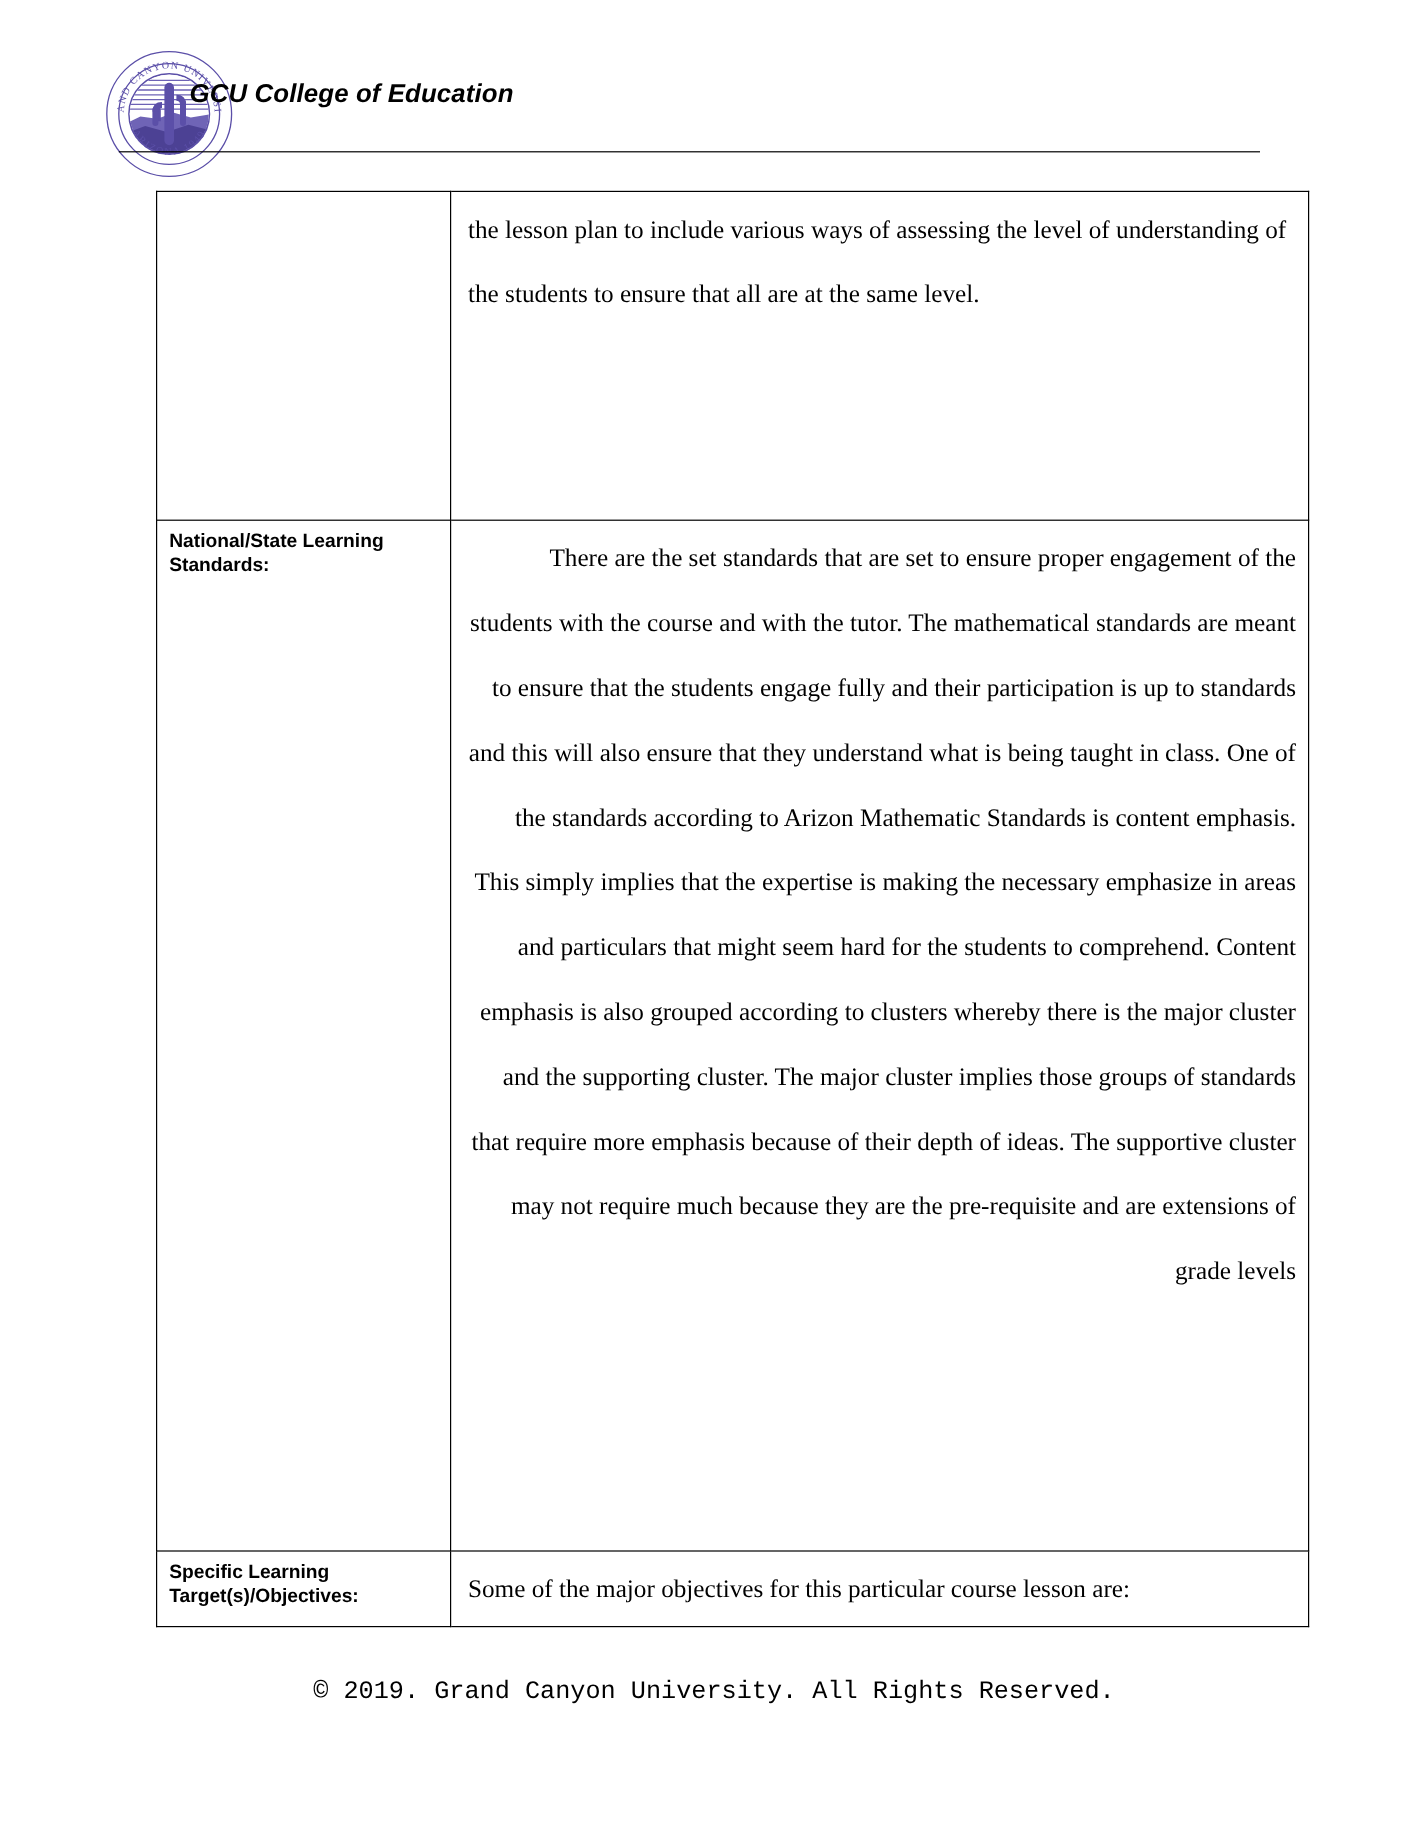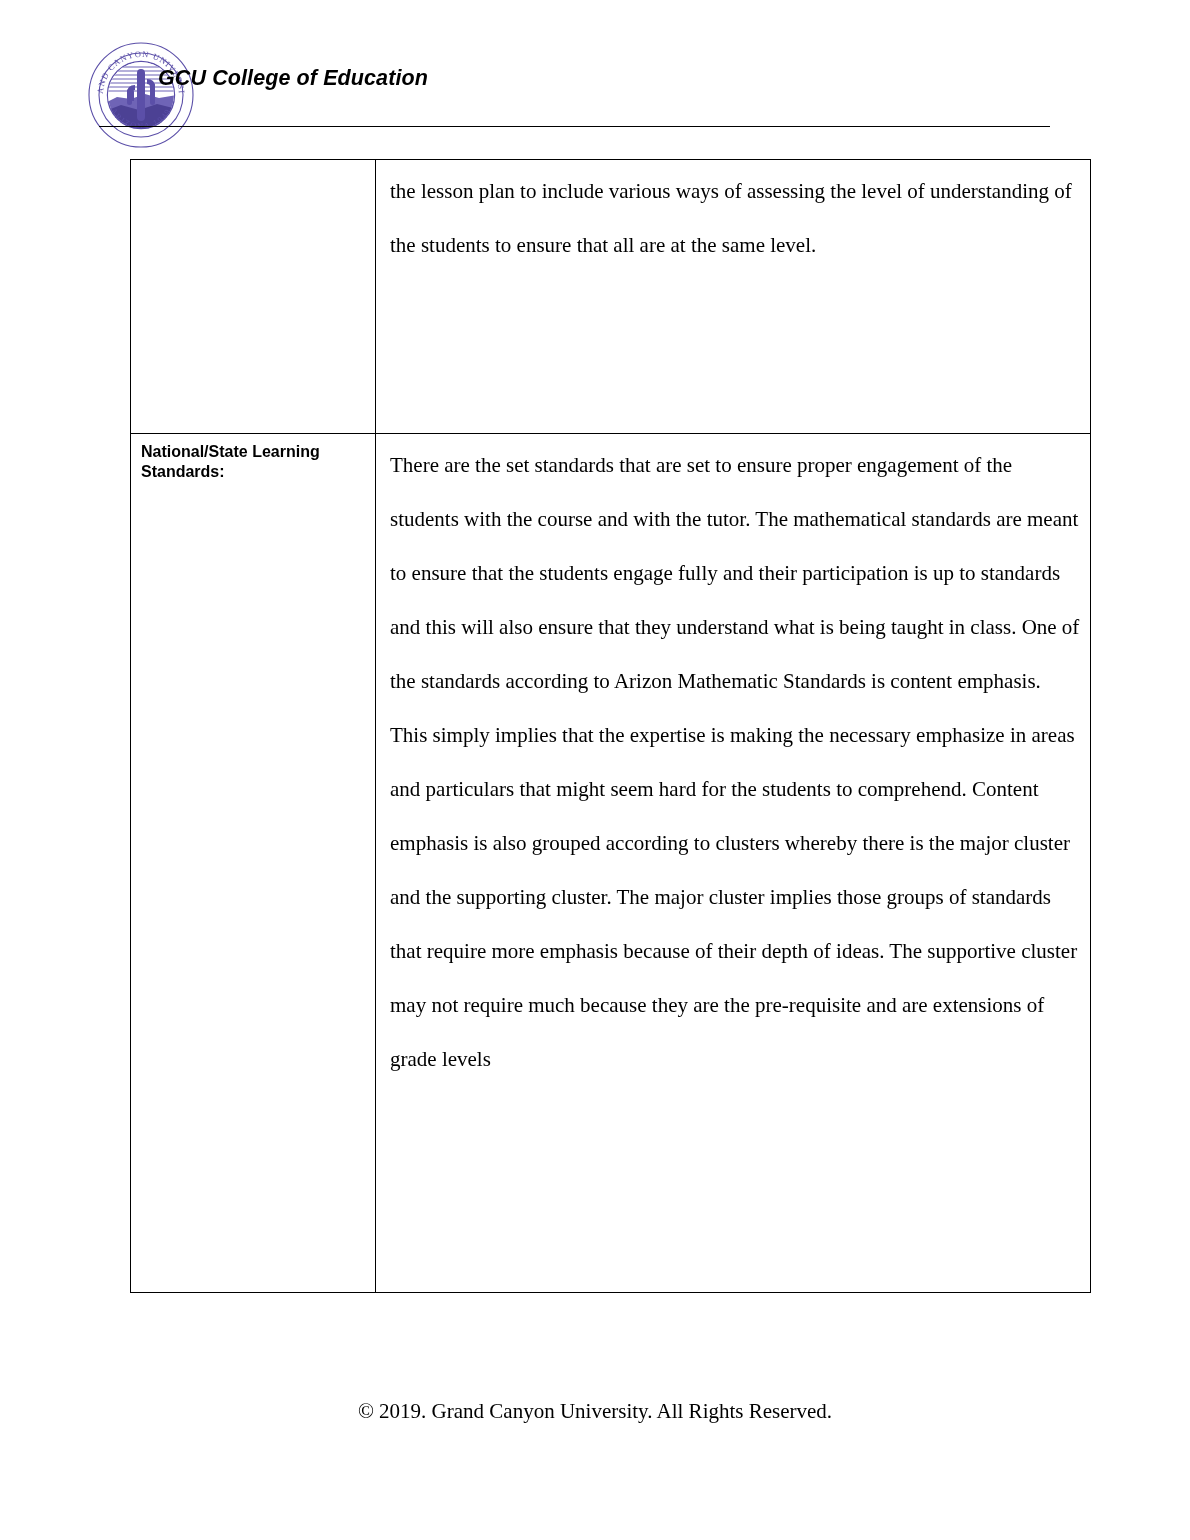--- a/index.html
+++ b/index.html
@@ -95,32 +95,32 @@
     padding: 4px 10px 4px 14px !important;
     text-align: left;
   }
   .body-cell p {
     margin: 0;
     font-family: Liberation Serif, serif;
   }
 
   
   .row-continued .body-cell { height: 265px; }
-  .row-standards .body-cell { height: 850px; }
+  .row-standards .body-cell { height: 850px; text-align: right; }
   .row-objectives .body-cell { height: 36px; }
   .row-objectives .label-cell { height: 36px; }
 
   
   .doc-footer {
     position: absolute;
     left: 0;
     top: 1398px;
     width: 1190px;
     text-align: center;
-    font-family: Liberation Serif, serif;
+    font-family: Liberation Mono, monospace;
     font-size: 21px;
     line-height: 26px;
   }
 </style>
 </head>
 <body>
 
 <div class="doc-header">
 
   <span class="logo-seal">
@@ -189,18 +189,24 @@
       <td class="body-cell">
         <p>the lesson plan to include various ways of assessing the level of understanding of the students to ensure that all are at the same level.</p>
       </td>
     </tr>
     <tr class="row-standards">
       <td class="label-cell">National/State Learning Standards:</td>
       <td class="body-cell">
         <p>There are the set standards that are set to ensure proper engagement of the students with the course and with the tutor. The mathematical standards are meant to ensure that the students engage fully and their participation is up to standards and this will also ensure that they understand what is being taught in class. One of the standards according to Arizon Mathematic Standards is content emphasis. This simply implies that the expertise is making the necessary emphasize in areas and particulars that might seem hard for the students to comprehend. Content emphasis is also grouped according to clusters whereby there is the major cluster and the supporting cluster. The major cluster implies those groups of standards that require more emphasis because of their depth of ideas. The supportive cluster may not require much because they are the pre-requisite and are extensions of grade levels</p>
       </td>
     </tr>
+    <tr class="row-objectives">
+      <td class="label-cell">Specific Learning Target(s)/Objectives:</td>
+      <td class="body-cell">
+        <p>Some of the major objectives for this particular course lesson are:</p>
+      </td>
+    </tr>
   </tbody>
 </table>
 
 <div class="doc-footer">
   <span>© 2019. Grand Canyon University. All Rights Reserved.</span>
 </div>
 
 </body></html>

